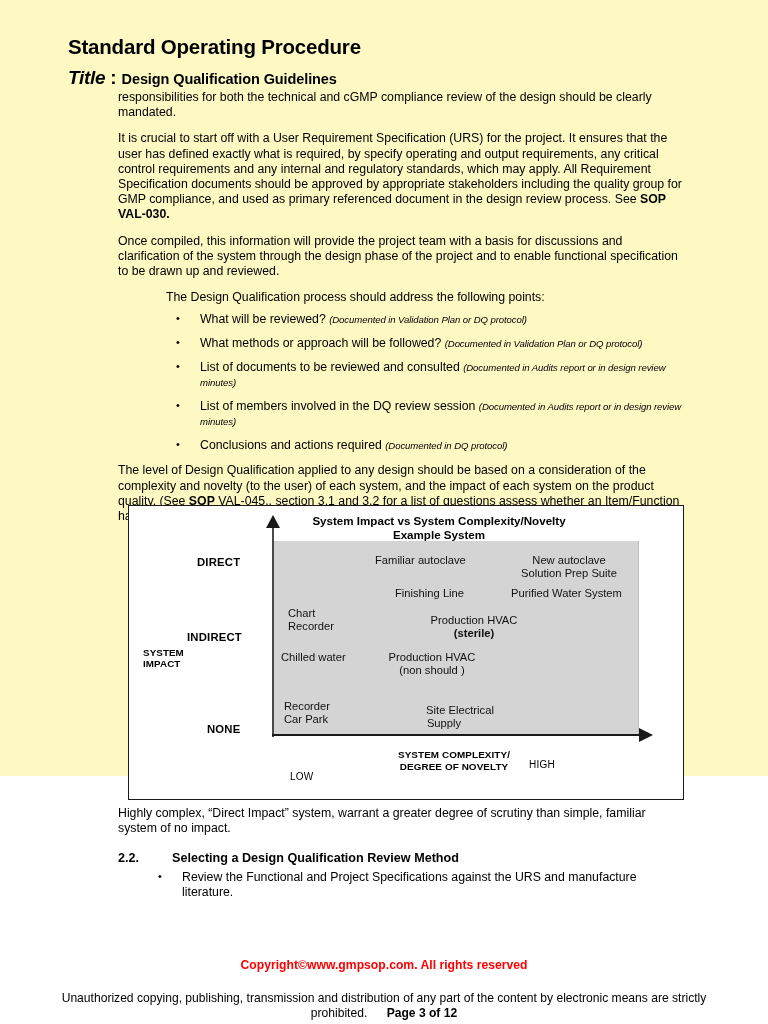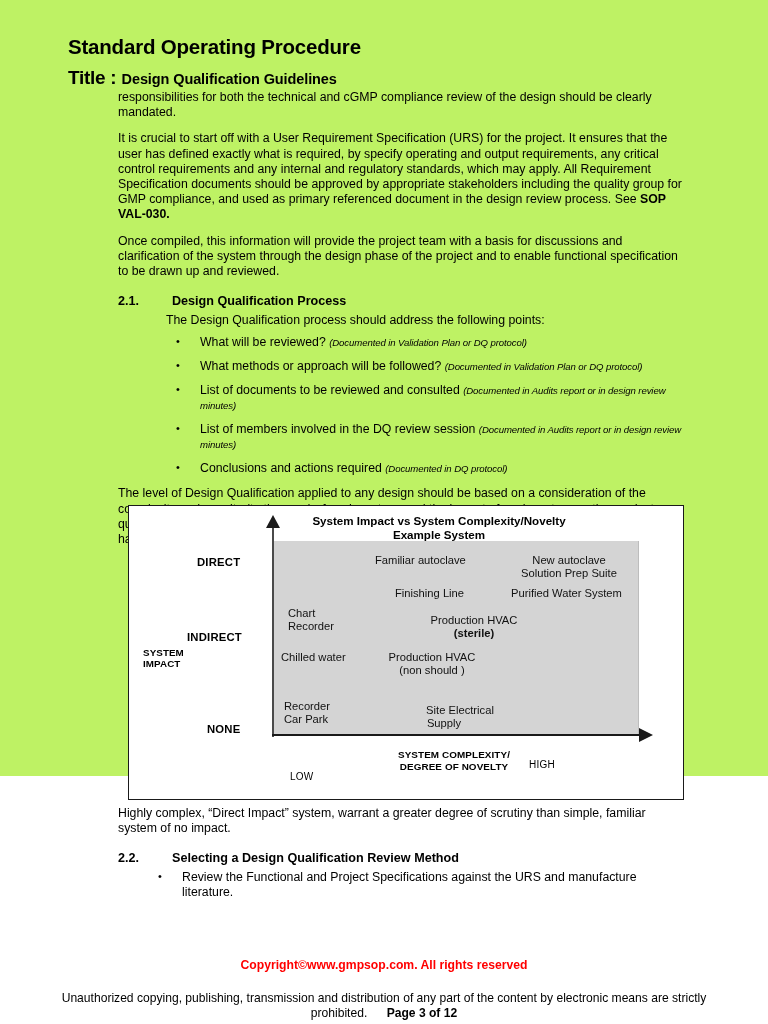--- a/index.html
+++ b/index.html
@@ -13,21 +13,21 @@
     position: relative;
     font-family: "Liberation Sans", sans-serif;
     color: #000000;
     overflow: hidden;
   }
   .page {
     position: absolute;
     left: 0; top: 0;
     width: 768px;
     height: 776px;
-    background: #bef264;
+    background: #fef9c3;
   }
 
   
   .doc-header {
     position: absolute;
     left: 68px;
     top: 36px;
     width: 640px;
   }
   .sop-title {
@@ -40,20 +40,21 @@
   .title-row {
     margin-top: 8px;
     display: flex;
     align-items: baseline;
     gap: 5px;
   }
   .title-word {
     font-size: 19px;
     font-weight: bold;
     letter-spacing: -0.3px;
+    font-style: italic;
   }
   .title-colon { font-size: 19px; font-weight: bold; }
   .title-value {
     font-size: 14.5px;
     font-weight: bold;
     letter-spacing: -0.1px;
   }
 
   
   .body-col {
@@ -288,24 +289,20 @@
   </div>
 
   <div class="body-col">
 
     <p class="para">responsibilities for both the technical and cGMP compliance review of the design should be clearly mandated.</p>
 
     <p class="para"><span>It is crucial to start off with a User Requirement Specification (URS) for the project.  It ensures that the user has defined exactly what is required, by specify operating and output requirements, any critical control requirements and any internal and regulatory standards, which may apply.  All Requirement Specification documents should be approved by appropriate stakeholders including the quality group for GMP compliance, and used as primary referenced document in the design review process.  See </span><b class="inline-b">SOP VAL-030.</b></p>
 
     <p class="para">Once compiled, this information will provide the project team with a basis for discussions and clarification of the system through the design phase of the project and to enable functional specification to be drawn up and reviewed.</p>
 
-    <div class="sec-head">
-      <span class="sec-num">2.1.</span>
-      <span class="sec-title">Design Qualification Process</span>
-    </div>
 
     <p class="sub-intro">The Design Qualification process should address the following points:</p>
 
     <ul class="bullets indent-a">
       <li><span>What will be reviewed? </span><span class="anno">(Documented in Validation Plan or DQ protocol)</span></li>
       <li><span>What methods or approach will be followed? </span><span class="anno">(Documented in Validation Plan or DQ protocol)</span></li>
       <li><span>List of documents to be reviewed and consulted </span><span class="anno">(Documented in Audits report or in design review minutes)</span></li>
       <li><span>List of members involved in the DQ review session </span><span class="anno">(Documented in Audits report or in design review minutes)</span></li>
       <li><span>Conclusions and actions required </span><span class="anno">(Documented in DQ protocol)</span></li>
     </ul>

